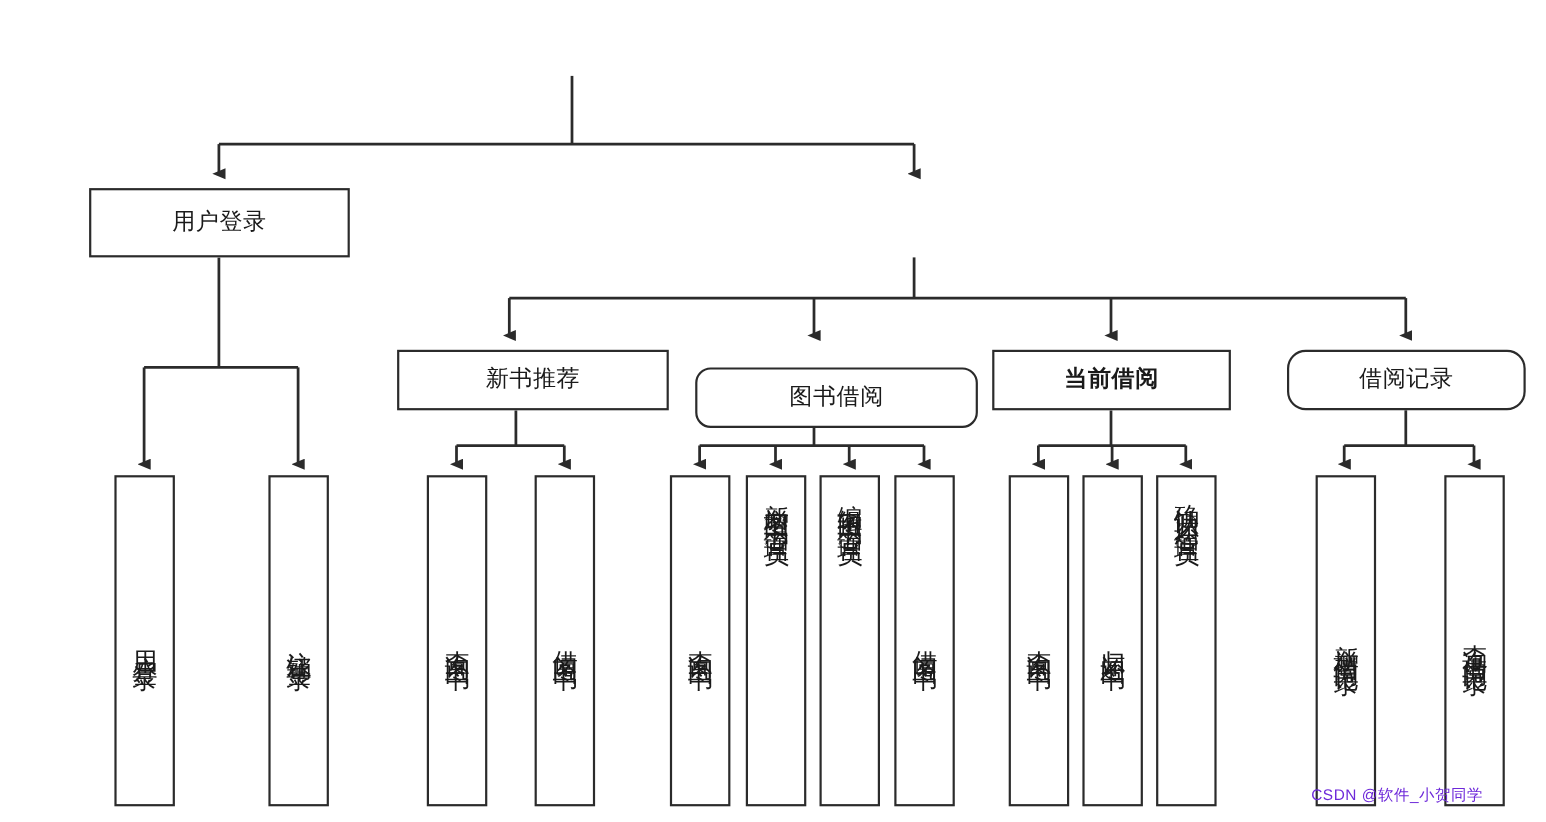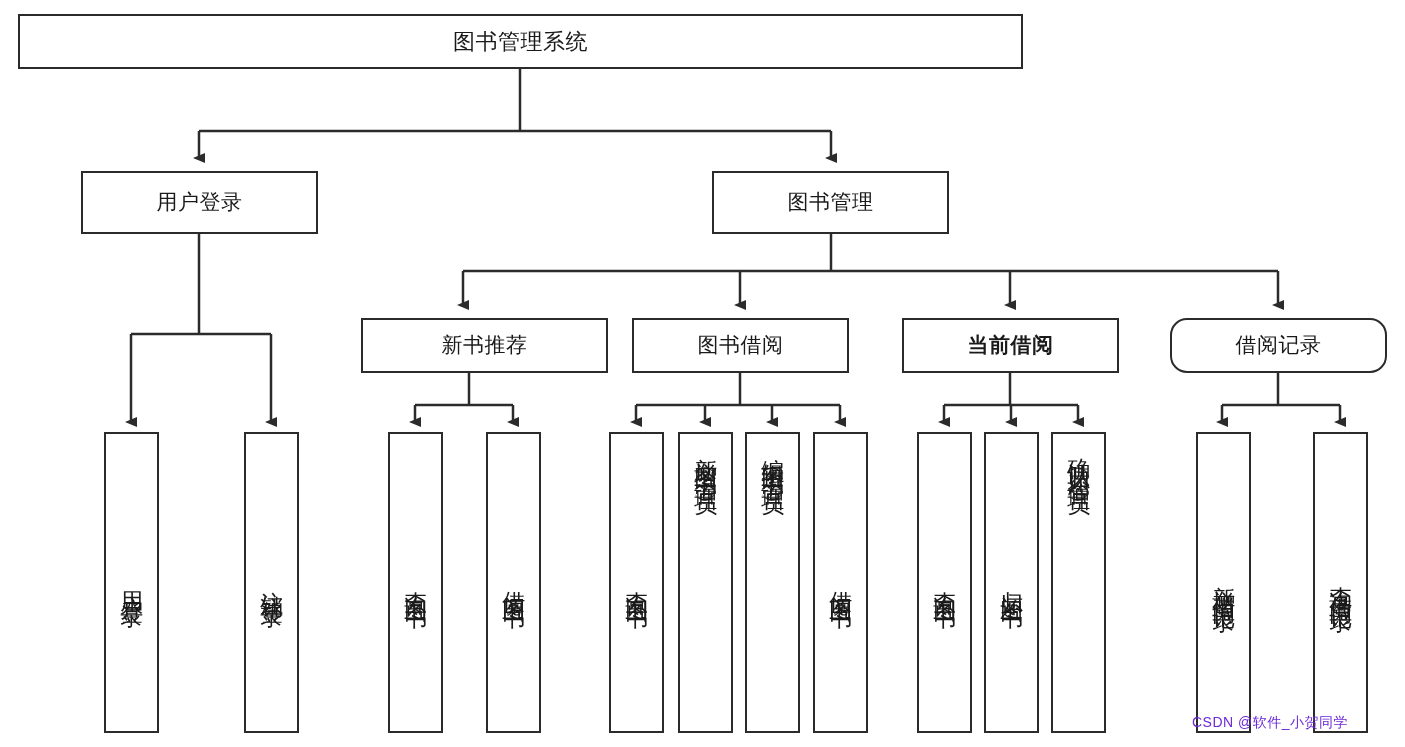--- a/index.html
+++ b/index.html
@@ -120,35 +120,29 @@
       <path d="M1011,405 L1011,422" marker-end="url(#arrow)"></path>
       <path d="M1078,405 L1078,422" marker-end="url(#arrow)"></path>
 
       <path d="M1278,373 L1278,405"></path>
       <path d="M1222,405 L1340,405"></path>
       <path d="M1222,405 L1222,422" marker-end="url(#arrow)"></path>
       <path d="M1340,405 L1340,422" marker-end="url(#arrow)"></path>
     </g>
   </svg>
 
-  <div class="node root horizontal" style="left:18px; top:14px; width:1005px; height:55px;">
-    <span class="node-label">图书管理系统</span>
-  </div>
 
   <div class="node horizontal" style="left:81px; top:171px; width:237px; height:63px;">
     <span class="node-label">用户登录</span>
-  </div>
-  <div class="node horizontal" style="left:712px; top:171px; width:237px; height:63px;">
-    <span class="node-label">图书管理</span>
   </div>
 
   <div class="node horizontal" style="left:361px; top:318px; width:247px; height:55px;">
     <span class="node-label">新书推荐</span>
   </div>
-  <div class="node horizontal" style="left:632px; top:318px; width:217px; height:55px;">
+  <div class="node horizontal" style="left:632px; top:334px; width:257px; height:55px;border-radius:14px;">
     <span class="node-label">图书借阅</span>
   </div>
   <div class="node horizontal" style="left:902px; top:318px; width:217px; height:55px;font-weight:bold;">
     <span class="node-label">当前借阅</span>
   </div>
   <div class="node horizontal" style="left:1170px; top:318px; width:217px; height:55px;border-radius:17px;">
     <span class="node-label">借阅记录</span>
   </div>
 
   <div class="node vertical centered" style="left:104px; top:432px; width:55px; height:301px;">

